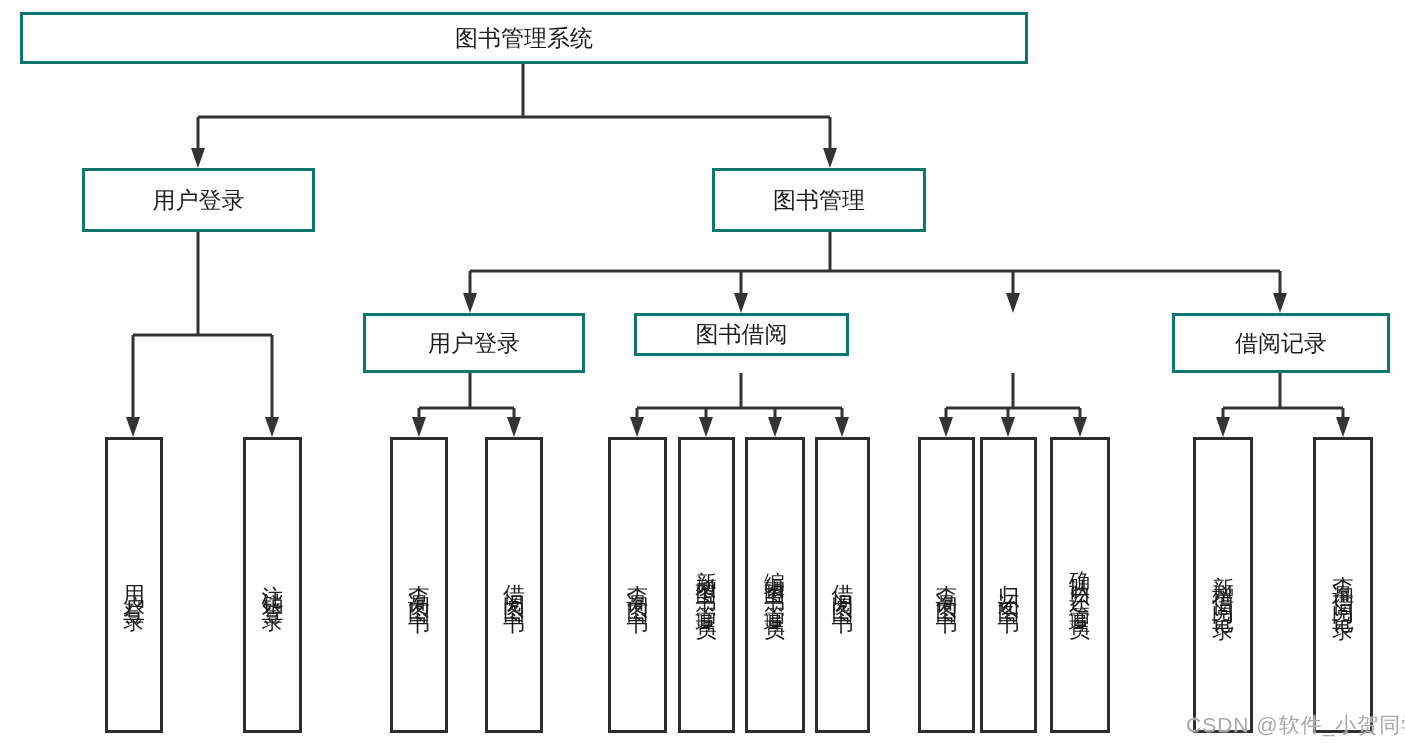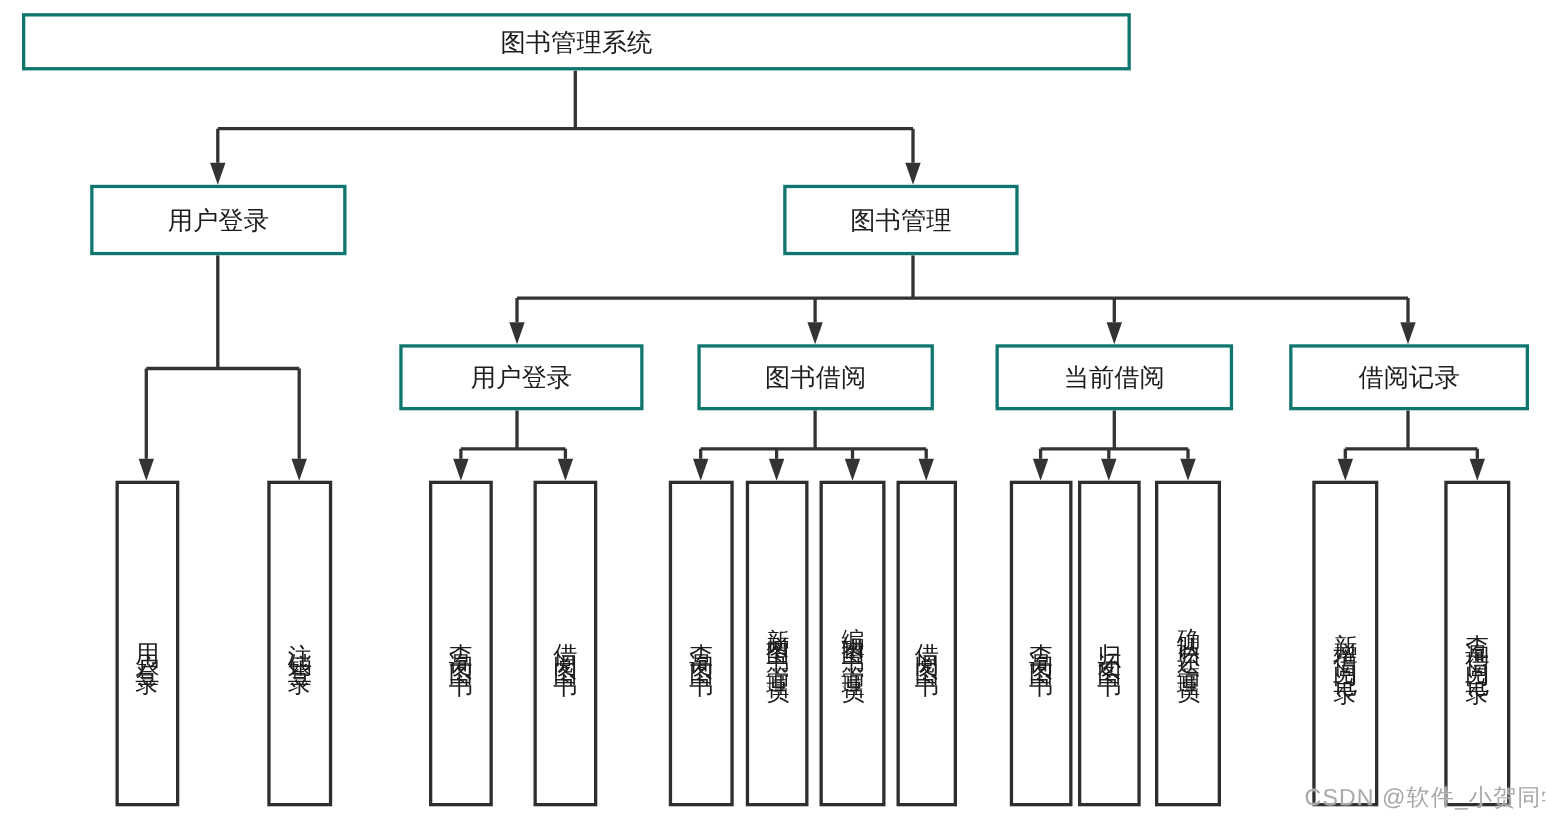--- a/index.html
+++ b/index.html
@@ -78,22 +78,21 @@
       <polygon points="1343,437 1336,417 1350,417"></polygon>
     </g>
   </svg>
 
   <div class="hbox" style="left:20px; top:12px; width:1008px; height:52px;">图书管理系统</div>
 
   <div class="hbox" style="left:82px; top:168px; width:233px; height:64px;">用户登录</div>
   <div class="hbox" style="left:712px; top:168px; width:214px; height:64px;">图书管理</div>
 
   <div class="hbox" style="left:363px; top:313px; width:222px; height:60px;">用户登录</div>
-  <div class="hbox" style="left:634px; top:313px; width:215px; height:60px;">图书借阅</div>
-  <div class="hbox" style="left:905px; top:313px; width:216px; height:60px;">当前借阅</div>
+  <div class="hbox" style="left:634px; top:313px; width:215px; height:43px;">图书借阅</div>
   <div class="hbox" style="left:1172px; top:313px; width:218px; height:60px;">借阅记录</div>
 
   <div class="vbox" style="left:105px; top:437px; width:58px; height:296px;">
     <span class="vtxt">用户登录</span>
   </div>
   <div class="vbox" style="left:243px; top:437px; width:59px; height:296px;">
     <span class="vtxt">注销登录</span>
   </div>
 
   <div class="vbox" style="left:390px; top:437px; width:58px; height:296px;">

